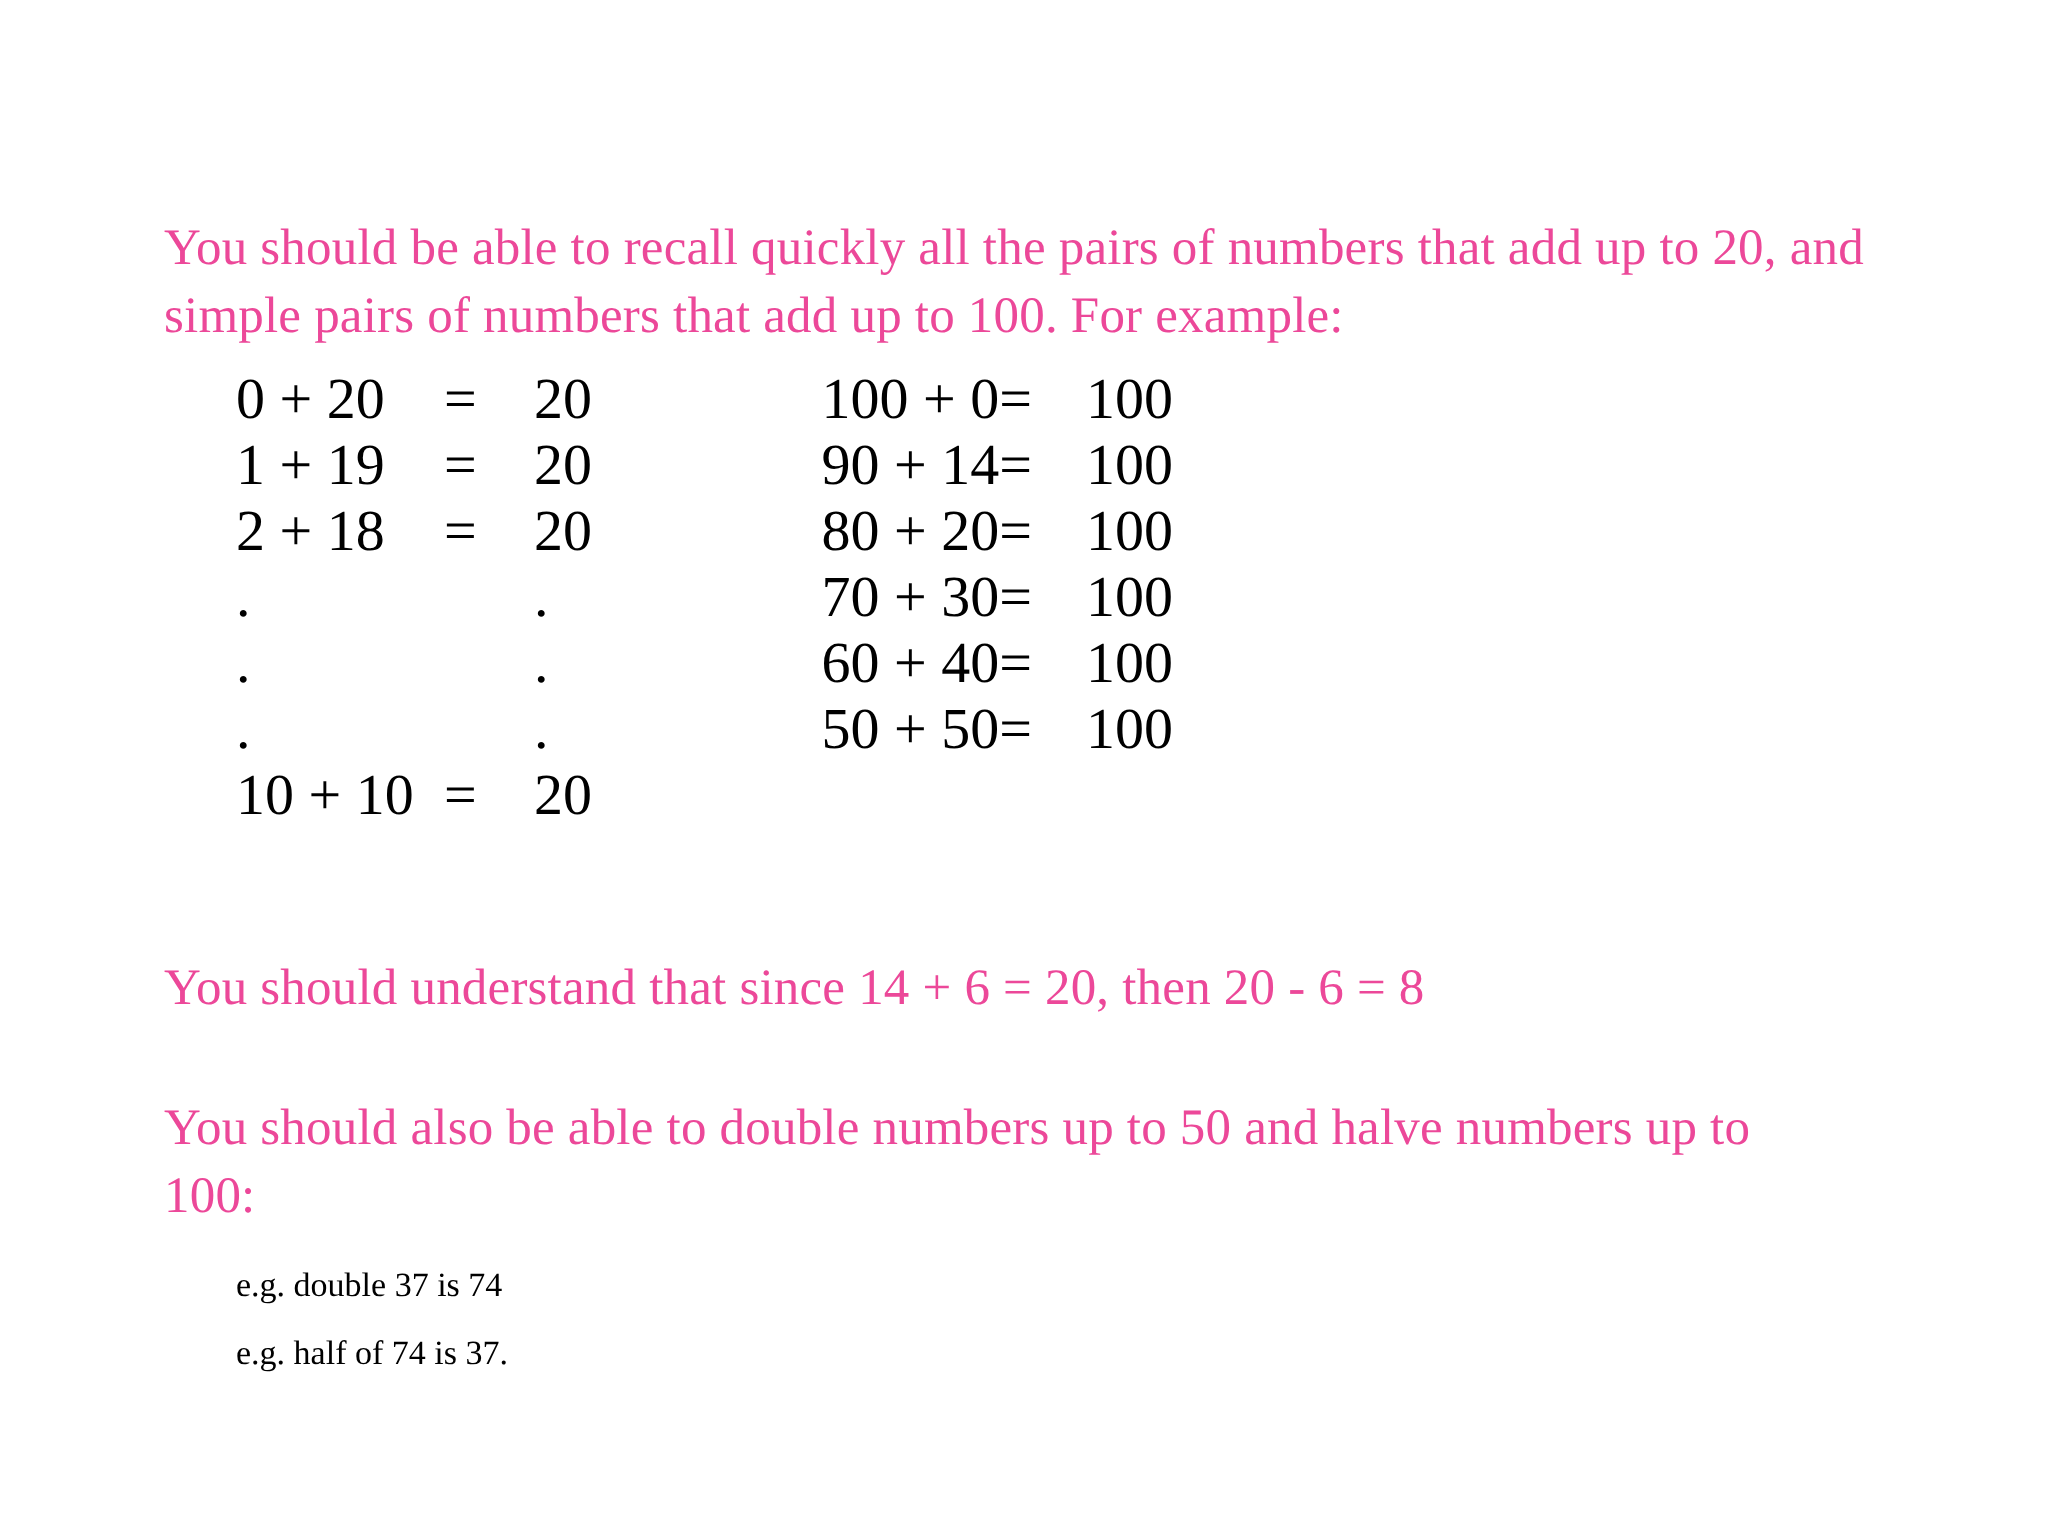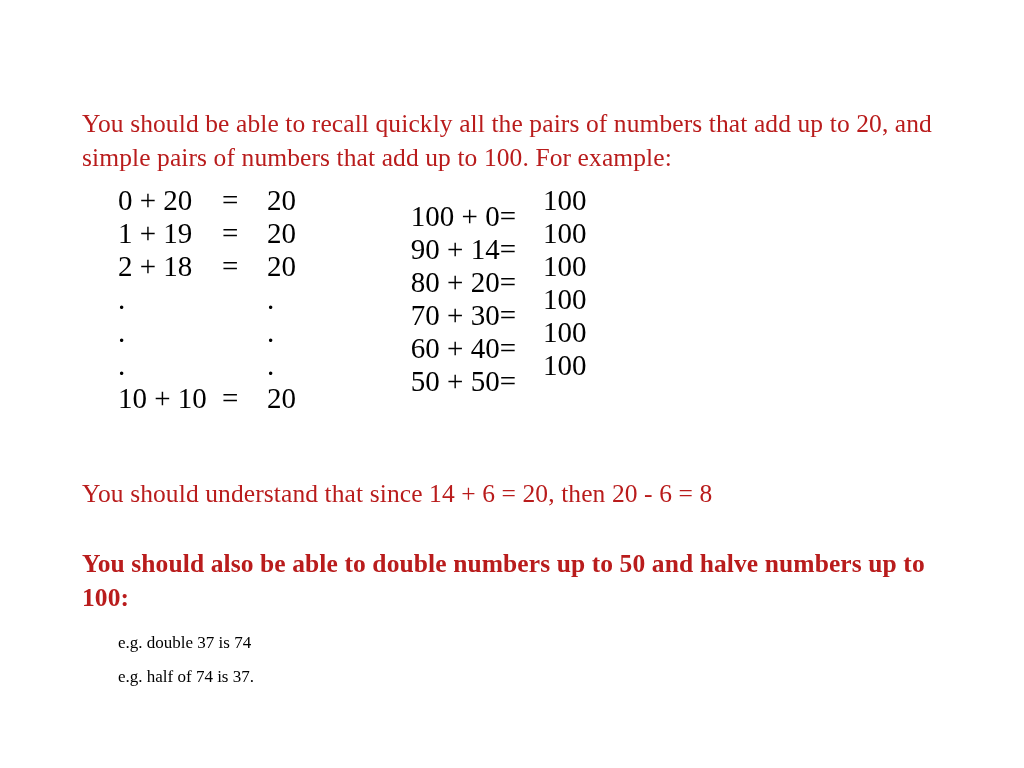--- a/index.html
+++ b/index.html
@@ -22,27 +22,27 @@
     height: 768px;
     background: #ffffff;
   }
 
   
   .para {
     position: absolute;
     left: 82px;
     font-size: 25.5px;
     line-height: 34px;
-    color: #b91c1c;
+    color: #ec4899;
     letter-spacing: 0.1px;
     white-space: pre-wrap;
   }
   #intro-paragraph  { top: 81px;  width: 850px; }
   #inverse-paragraph{ top: 451px; width: 860px; }
-  #doubling-paragraph{ top: 521px; width: 845px; font-weight: bold; }
+  #doubling-paragraph{ top: 521px; width: 845px; }
 
   
   #equation-block {
     position: absolute;
     left: 118px;
     top: 184px;
     font-size: 25.5px;
     line-height: 33px;
   }
   .eq-row {
@@ -55,21 +55,21 @@
     top: 0;
     white-space: pre;
     font-size: 29px;
     line-height: 33px;
   }
   
   .c-expr   { left: 0px;   text-align: left; }
   .c-eq     { left: 104px; text-align: left; }
   .c-result { left: 149px; text-align: left; }
   
-  .c-expr2  { left: 285px; width: 113px; text-align: right; margin-top: 16px; }
+  .c-expr2  { left: 285px; width: 113px; text-align: right; }
   .c-result2{ left: 425px; text-align: left; }
 
   .dot-row .c-expr,
   .dot-row .c-result { }
 
   
   #examples-block {
     position: absolute;
     left: 118px;
     top: 626px;

